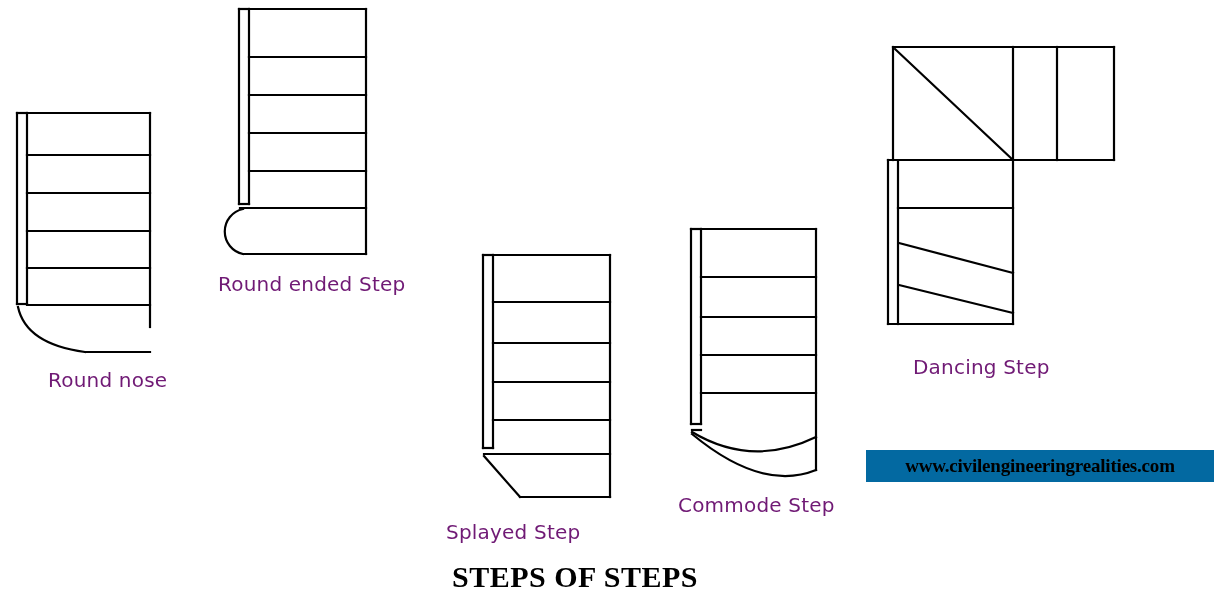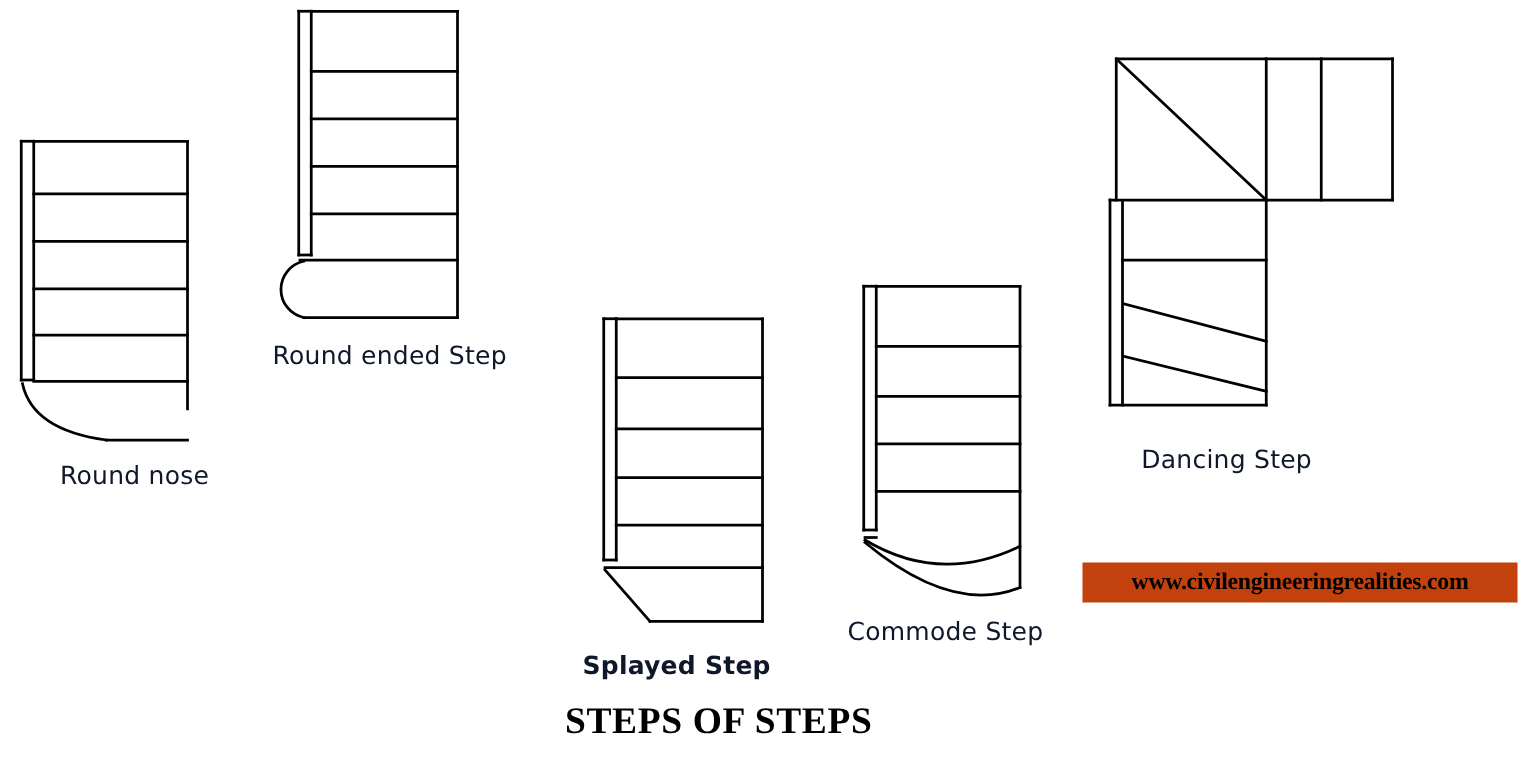--- a/index.html
+++ b/index.html
@@ -27,21 +27,21 @@
     top: 0;
     width: 1225px;
     height: 613px;
     display: block;
   }
   .caption {
     position: absolute;
     font-family: "DejaVu Sans", sans-serif;
     font-size: 20px;
     font-weight: 400;
-    color: #0f172a;
+    color: #701a75;
     white-space: nowrap;
     letter-spacing: 0.2px;
   }
   .figure-title {
     position: absolute;
     font-family: "Liberation Serif", "DejaVu Serif", serif;
     font-weight: bold;
     font-size: 30px;
     color: #000000;
     white-space: nowrap;
@@ -160,23 +160,23 @@
       <line x1="899" y1="243" x2="1013" y2="273"></line>
       <line x1="899" y1="285" x2="1013" y2="313"></line>
     </g>
 
   </svg>
 
   <div class="caption" style="left:48px; top:368px;">Round nose</div>
 
   <div class="caption" style="left:218px; top:272px;">Round ended Step</div>
 
-  <div class="caption" style="left:466px; top:520px;font-weight:bold;">Splayed Step</div>
+  <div class="caption" style="left:446px; top:520px;">Splayed Step</div>
 
   <div class="caption" style="left:678px; top:493px;">Commode Step</div>
 
   <div class="caption" style="left:913px; top:355px;">Dancing Step</div>
 
-  <div class="watermark" style="left:866px; top:450px; width:348px; height:32px; background:#c2410c;">www.civilengineeringrealities.com</div>
+  <div class="watermark" style="left:866px; top:450px; width:348px; height:32px; background:#0369a1;">www.civilengineeringrealities.com</div>
 
   <div class="figure-title" style="left:452px; top:560px;">STEPS OF STEPS</div>
 
 </div>
 
 </body></html>

